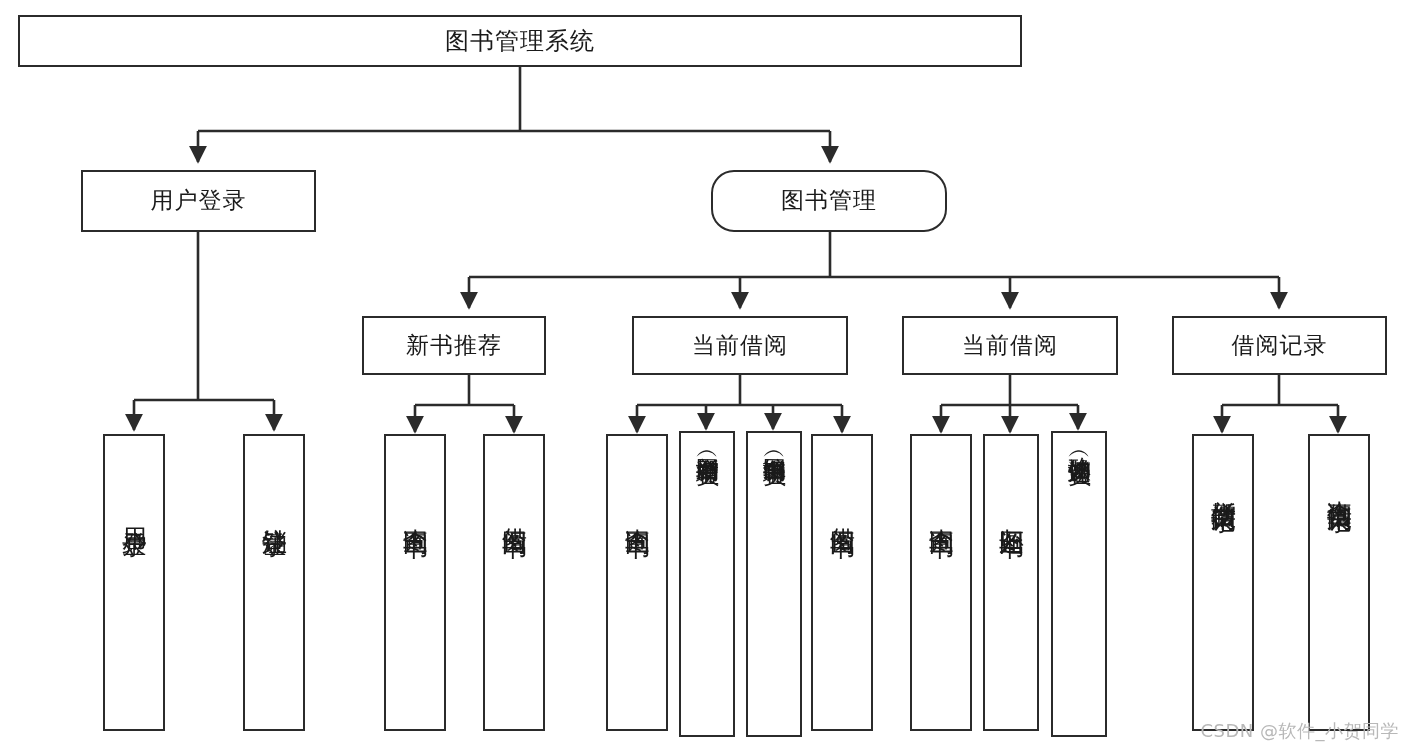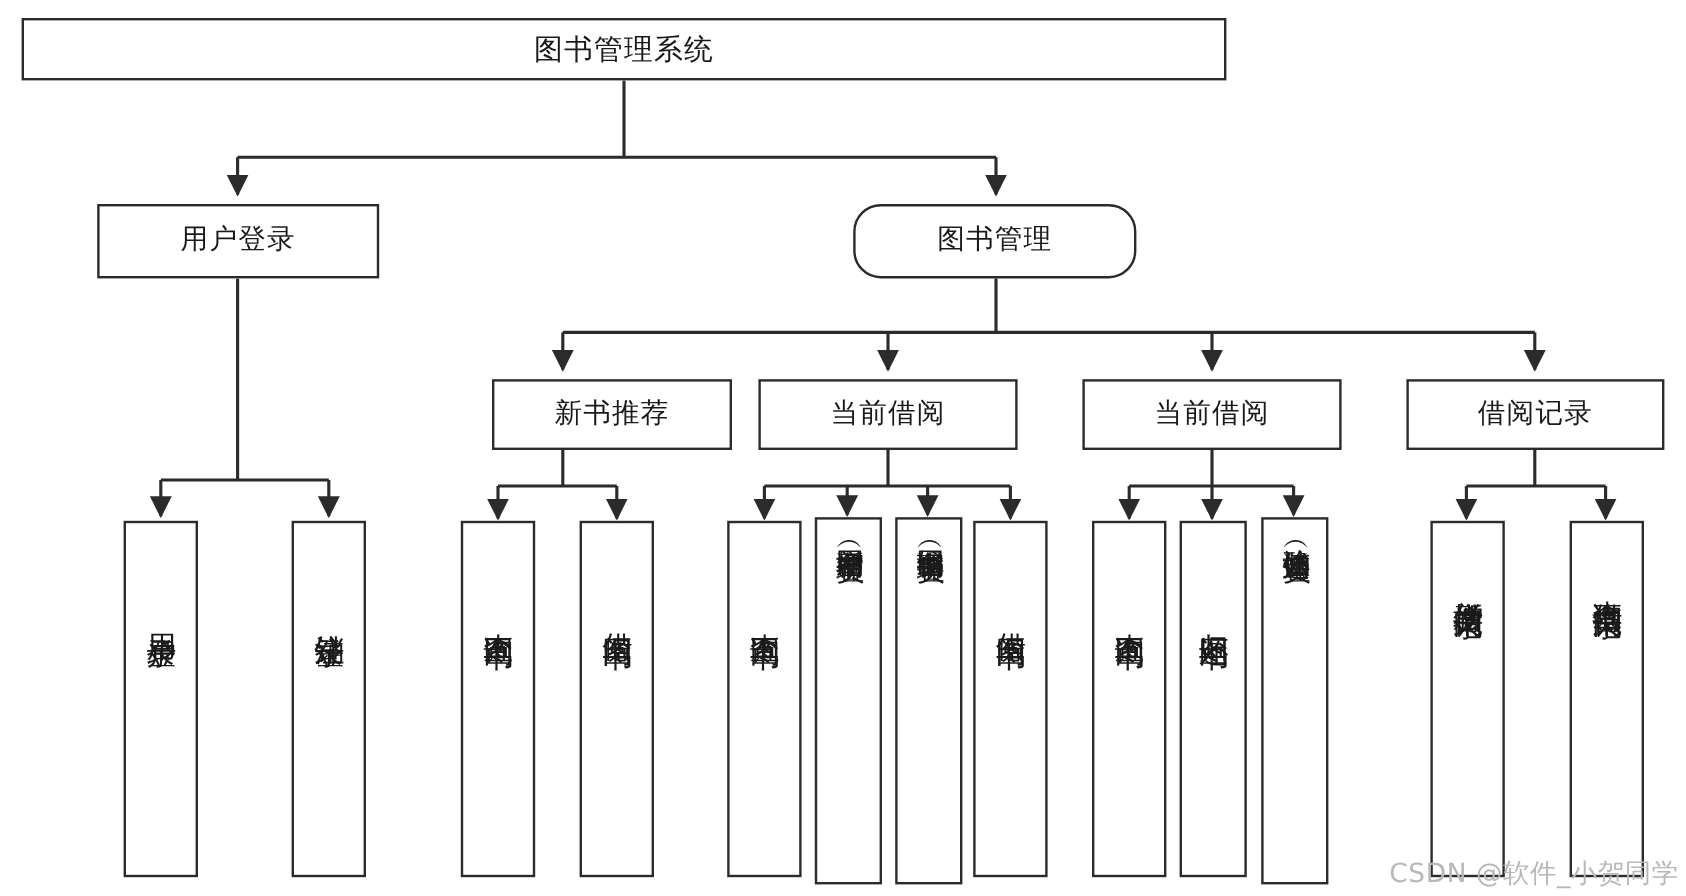--- a/index.html
+++ b/index.html
@@ -57,21 +57,21 @@
     text-align: center;
   }
   .vlabel.small {
     font-size: 23px;
     letter-spacing: 1px;
   }
   .watermark {
     position: absolute;
     right: 6px;
     bottom: 4px;
-    font-size: 22px;
+    font-size: 18px;
     color: #b8b8b8;
     letter-spacing: 0.5px;
     white-space: nowrap;
   }
 </style>
 </head>
 <body>
 
 <div id="canvas">
 
@@ -130,21 +130,21 @@
     <span>图书管理系统</span>
   </div>
 
   <div class="node horiz" style="left:81px; top:170px; width:235px; height:62px;">
     <span>用户登录</span>
   </div>
   <div class="node horiz" style="left:711px; top:170px; width:236px; height:62px;border-radius:23px;">
     <span>图书管理</span>
   </div>
 
-  <div class="node horiz" style="left:362px; top:316px; width:200px; height:59px;margin-left:48px;">
+  <div class="node horiz" style="left:362px; top:316px; width:184px; height:59px;">
     <span>新书推荐</span>
   </div>
   <div class="node horiz" style="left:632px; top:316px; width:216px; height:59px;">
     <span>当前借阅</span>
   </div>
   <div class="node horiz" style="left:902px; top:316px; width:216px; height:59px;">
     <span>当前借阅</span>
   </div>
   <div class="node horiz" style="left:1172px; top:316px; width:215px; height:59px;">
     <span>借阅记录</span>

